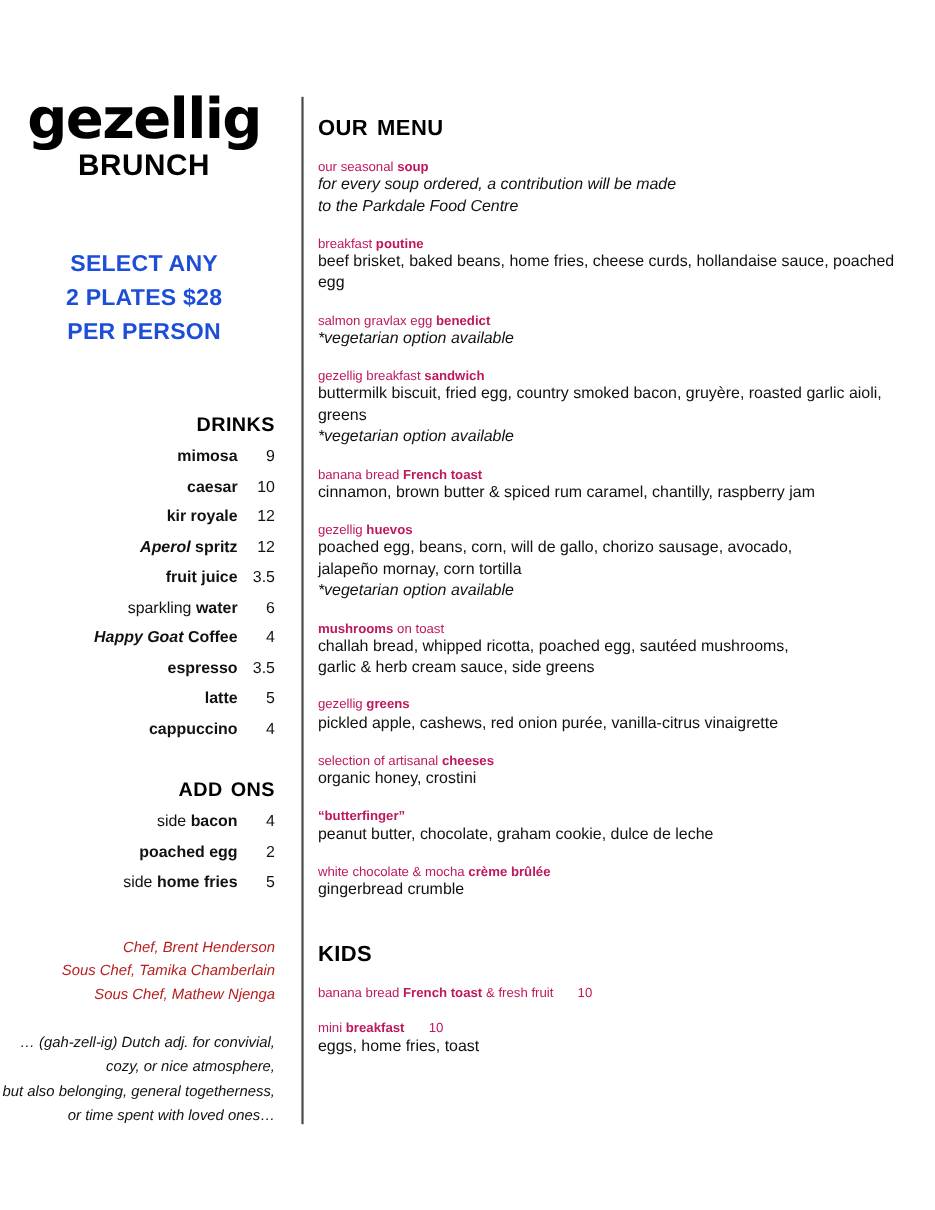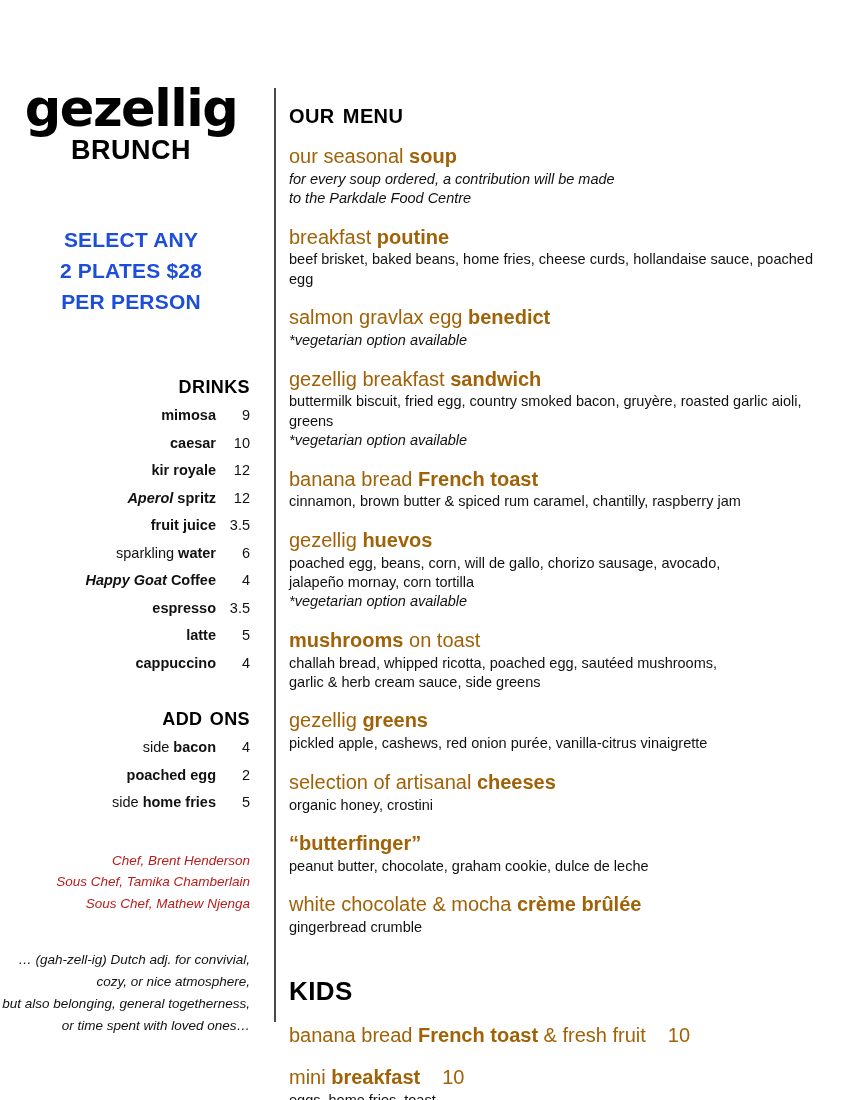--- a/index.html
+++ b/index.html
@@ -120,53 +120,53 @@
   .chefs {
     margin-top: 40px;
     padding-right: 12px;
     text-align: right;
     font-style: italic;
     font-size: 13.5px;
     line-height: 1.62;
     color: #b91c1c;
   }
   .definition {
-    margin-top: 34px;
+    margin-top: 22px;
     padding-right: 12px;
     text-align: right;
     font-style: italic;
     font-size: 13.5px;
     line-height: 1.62;
     color: #111;
   }
 
   
   .right-col {
     position: absolute;
     left: 289px;
     top: 98px;
     width: 545px;
   }
   .right-heading {
     font-size: 28px;
     margin-bottom: 13px;
   }
   .kids-heading {
-    font-size: 37px;
+    font-size: 28px;
     margin-top: 30px;
     margin-bottom: 13px;
   }
 
   .menu-item {
     margin-bottom: 15px;
   }
   .menu-item .title {
-    font-size: 20px;
+    font-size: 12px;
     line-height: 1.34;
-    color: #a16207;
+    color: #be185d;
   }
   .menu-item .desc {
     font-size: 14.5px;
     line-height: 1.34;
     color: #111;
   }
   .menu-item .note {
     font-size: 14.5px;
     line-height: 1.34;
     font-style: italic;

